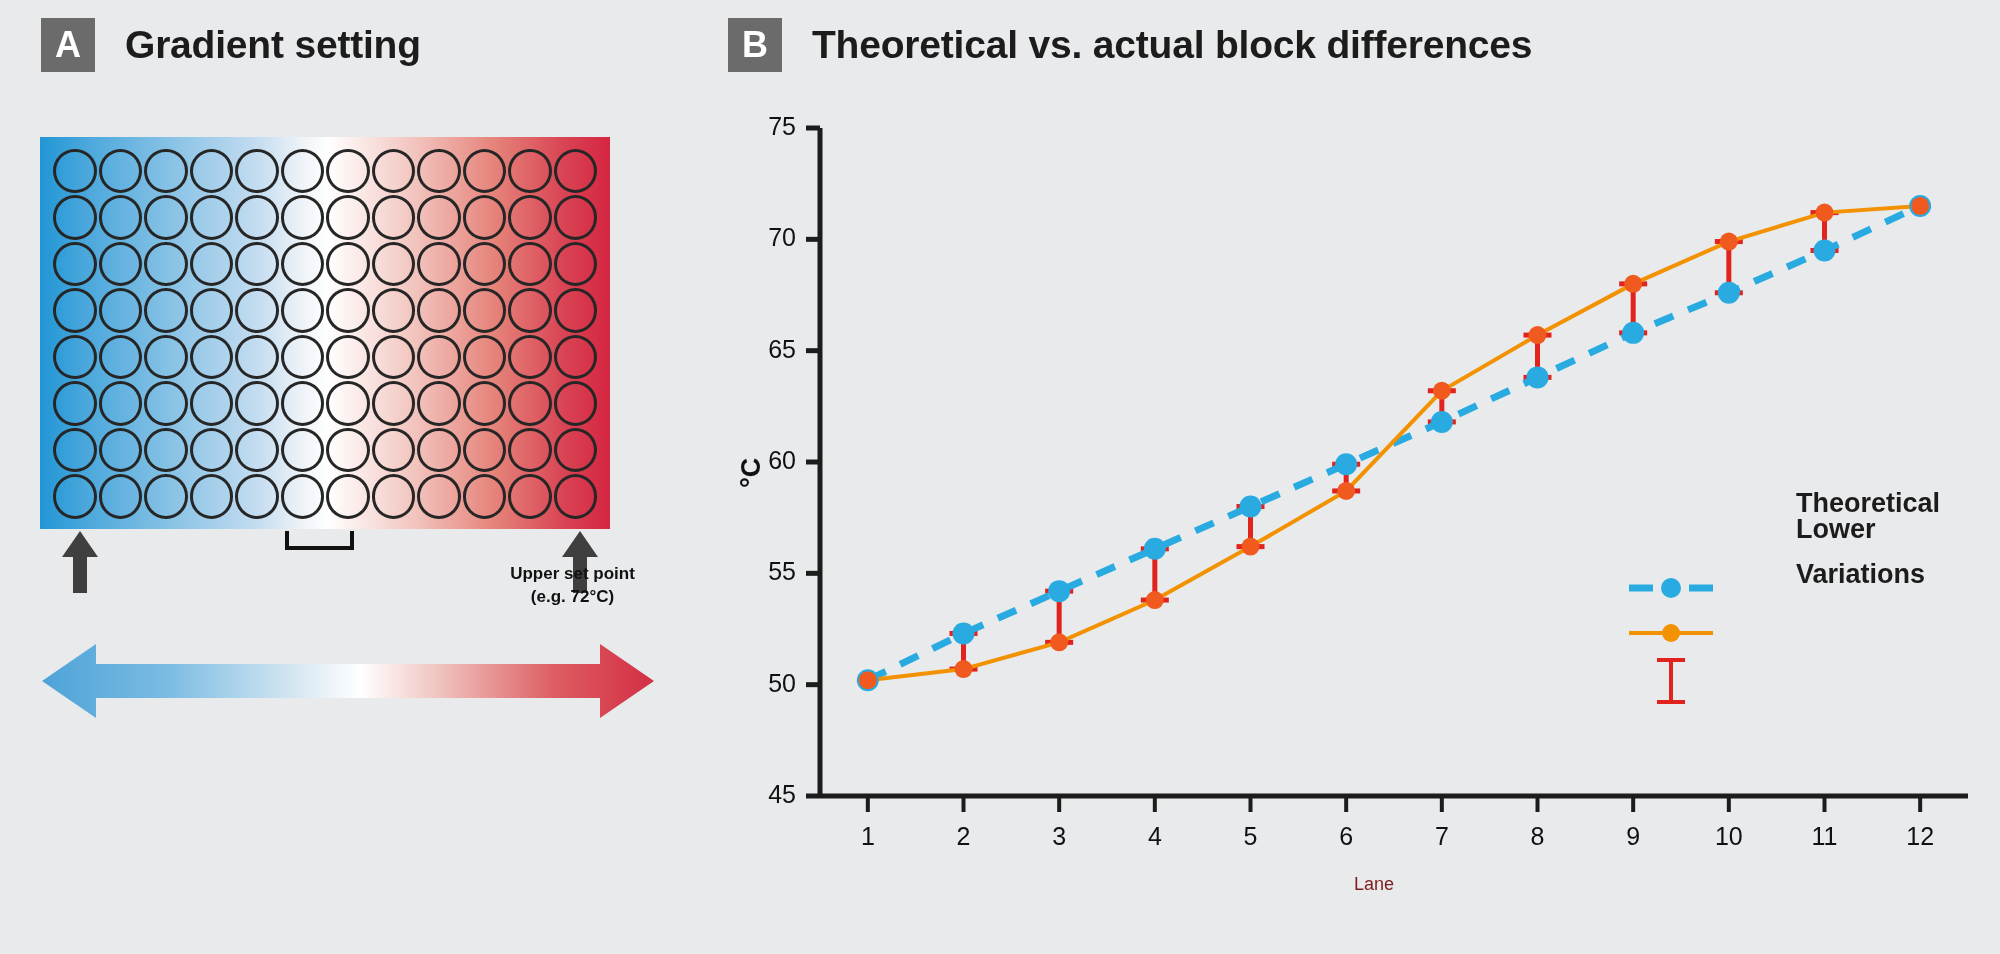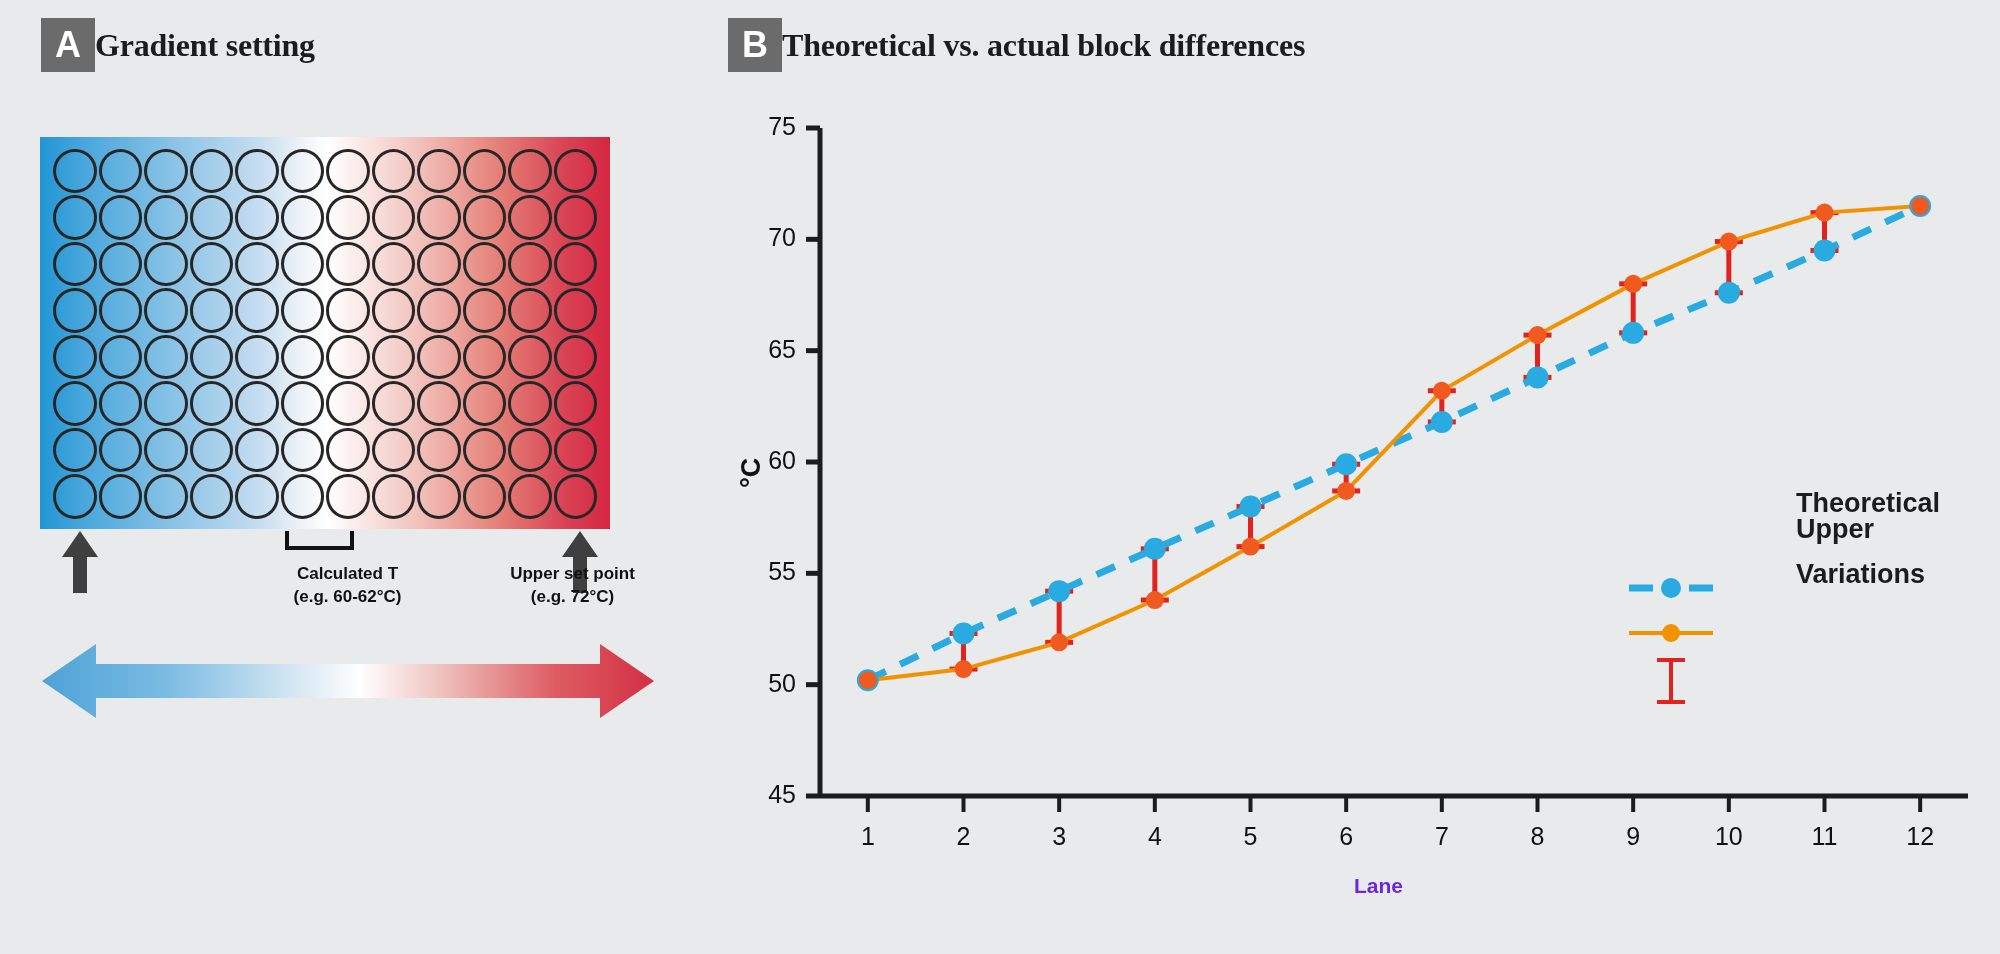--- a/index.html
+++ b/index.html
@@ -12,22 +12,22 @@
   #root { position: relative; width: 2000px; height: 954px; background: #e8eaec; }
 
   
   .panel-header { position: absolute; display: flex; align-items: center; }
   .panel-badge {
     width: 54px; height: 54px; background: #6b6b6b; color: #ffffff;
     font-size: 36px; font-weight: bold; display: flex;
     align-items: center; justify-content: center; line-height: 1;
   }
   .panel-title {
-    font-size: 32px; font-weight: bold; color: #1c1c1c;
-    letter-spacing: -0.2px; white-space: nowrap; font-family: Liberation Serif, serif;
+    margin-left: 30px; font-size: 39px; font-weight: bold; color: #1c1c1c;
+    letter-spacing: -0.2px; white-space: nowrap;
   }
   #hdrA { left: 41px; top: 18px; }
   #hdrB { left: 728px; top: 18px; }
 
   
   #plate {
     position: absolute; left: 40px; top: 137px;
     width: 570px; height: 392px;
     background: linear-gradient(to right,
       #2196d4 0%, #4aa7dc 8%, #8cc4e6 24%, #c3dcf0 38%,
@@ -73,21 +73,21 @@
   }
   .ytick-text {
     position: absolute; font-size: 25px; color: #111111;
     text-align: right; width: 54px; white-space: nowrap;
   }
   .xtick-text {
     position: absolute; font-size: 25px; color: #111111;
     text-align: center; width: 46px; white-space: nowrap;
   }
   .xlabel {
-    position: absolute; font-size: 21px; font-weight: bold; color: #6d28d9;
+    position: absolute; font-size: 18px; font-weight: normal; color: #7f1d1d;
     white-space: nowrap;
   }
   .legend-text {
     position: absolute; font-size: 27px; font-weight: bold; color: #1c1c1c;
     white-space: nowrap;
   }
 </style>
 </head>
 <body>
 
@@ -206,24 +206,20 @@
     <path d="M20 0 L38 26 L27 26 L27 62 L13 62 L13 26 L2 26 Z" fill="#3f3f3f"></path>
   </svg>
 
   <svg class="up-arrow" id="arrowUpper" width="40" height="62" viewBox="0 0 40 62">
     <path d="M20 0 L38 26 L27 26 L27 62 L13 62 L13 26 L2 26 Z" fill="#3f3f3f"></path>
   </svg>
 
   <div id="bracket"></div>
 
 
-  <div class="callout" id="labelCalc">
-    <div>Calculated T</div>
-    <div>(e.g. 60-62°C)</div>
-  </div>
 
   <div class="callout" id="labelUpper">
     <div>Upper set point</div>
     <div>(e.g. 72°C)</div>
   </div>
 
   <svg id="banner" viewBox="0 0 612 78">
     <defs>
       <linearGradient id="bannerGrad" x1="0" y1="0" x2="1" y2="0">
         <stop offset="0" stop-color="#4ea3d8"></stop>
@@ -328,17 +324,17 @@
         <circle cx="48" cy="22" r="10" fill="#29abe2"></circle>
         <line x1="66" y1="22" x2="90" y2="22" stroke="#29abe2" stroke-width="7"></line>
         <line x1="6" y1="67" x2="90" y2="67" stroke="#f39200" stroke-width="4"></line>
         <circle cx="48" cy="67" r="9" fill="#f39200"></circle>
         <line x1="48" y1="94" x2="48" y2="136" stroke="#e1221d" stroke-width="4"></line>
         <line x1="34" y1="94" x2="62" y2="94" stroke="#e1221d" stroke-width="4"></line>
         <line x1="34" y1="136" x2="62" y2="136" stroke="#e1221d" stroke-width="4"></line>
       </svg>
 
     <div class="legend-text" id="lg0" style="left:1068px;top:392px">Theoretical</div>
-    <div class="legend-text" id="lg1" style="left:1068px;top:418px">Upper</div>
+    <div class="legend-text" id="lg1" style="left:1068px;top:418px">Lower</div>
     <div class="legend-text" id="lg2" style="left:1068px;top:463px">Variations</div>
   <div class="ytick-text" style="left: 14px; top: 684px;">45</div><div class="ytick-text" style="left: 14px; top: 572.667px;">50</div><div class="ytick-text" style="left: 14px; top: 461.333px;">55</div><div class="ytick-text" style="left: 14px; top: 350px;">60</div><div class="ytick-text" style="left: 14px; top: 238.667px;">65</div><div class="ytick-text" style="left: 14px; top: 127.333px;">70</div><div class="ytick-text" style="left: 14px; top: 16px;">75</div><div class="xtick-text" style="left: 116.833px; top: 726px;">1</div><div class="xtick-text" style="left: 212.5px; top: 726px;">2</div><div class="xtick-text" style="left: 308.167px; top: 726px;">3</div><div class="xtick-text" style="left: 403.833px; top: 726px;">4</div><div class="xtick-text" style="left: 499.5px; top: 726px;">5</div><div class="xtick-text" style="left: 595.167px; top: 726px;">6</div><div class="xtick-text" style="left: 690.833px; top: 726px;">7</div><div class="xtick-text" style="left: 786.5px; top: 726px;">8</div><div class="xtick-text" style="left: 882.167px; top: 726px;">9</div><div class="xtick-text" style="left: 977.833px; top: 726px;">10</div><div class="xtick-text" style="left: 1073.5px; top: 726px;">11</div><div class="xtick-text" style="left: 1169.17px; top: 726px;">12</div></div>
 
 </div>
 
 </body></html>

